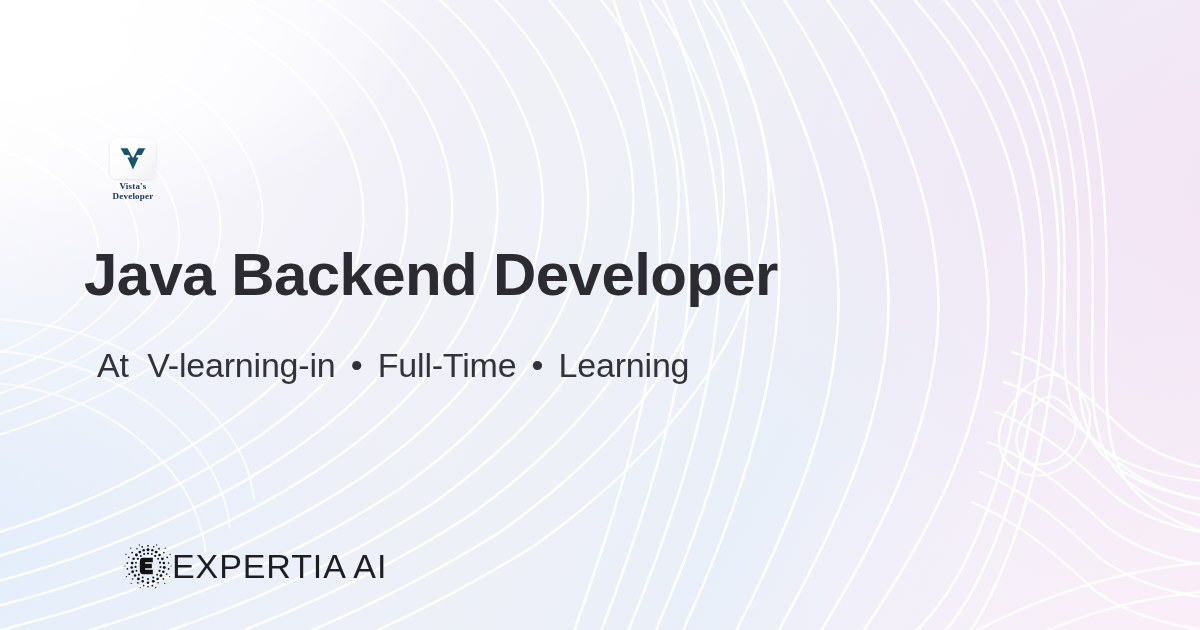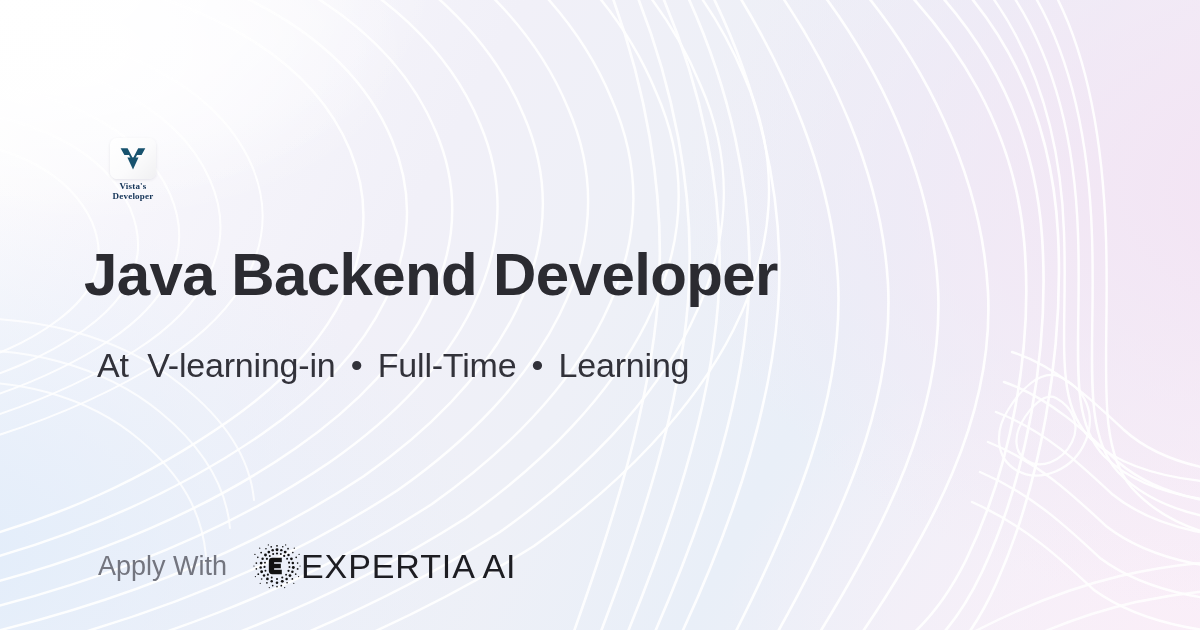--- a/index.html
+++ b/index.html
@@ -268,21 +268,20 @@
     <div class="job-meta">
       <span>At</span>
       <span>&nbsp;</span><span>V-learning-in</span>
       <span class="sep">•</span>
       <span>Full-Time</span>
       <span class="sep">•</span>
       <span>Learning</span>
     </div>
 
     <div class="footer">
-      <span class="apply-with">Apply With</span>
 
       <svg class="expertia-logo" viewBox="0 0 100 100" aria-hidden="true">
         <g fill="#111111">
 
           <circle cx="50" cy="16" r="3.1"></circle>
             <circle cx="59" cy="17" r="2.5"></circle>
             <circle cx="41" cy="17" r="2.6"></circle>
           <circle cx="67" cy="21" r="3.0"></circle>
             <circle cx="33" cy="21" r="2.8"></circle>
           <circle cx="74" cy="27" r="2.6"></circle>

